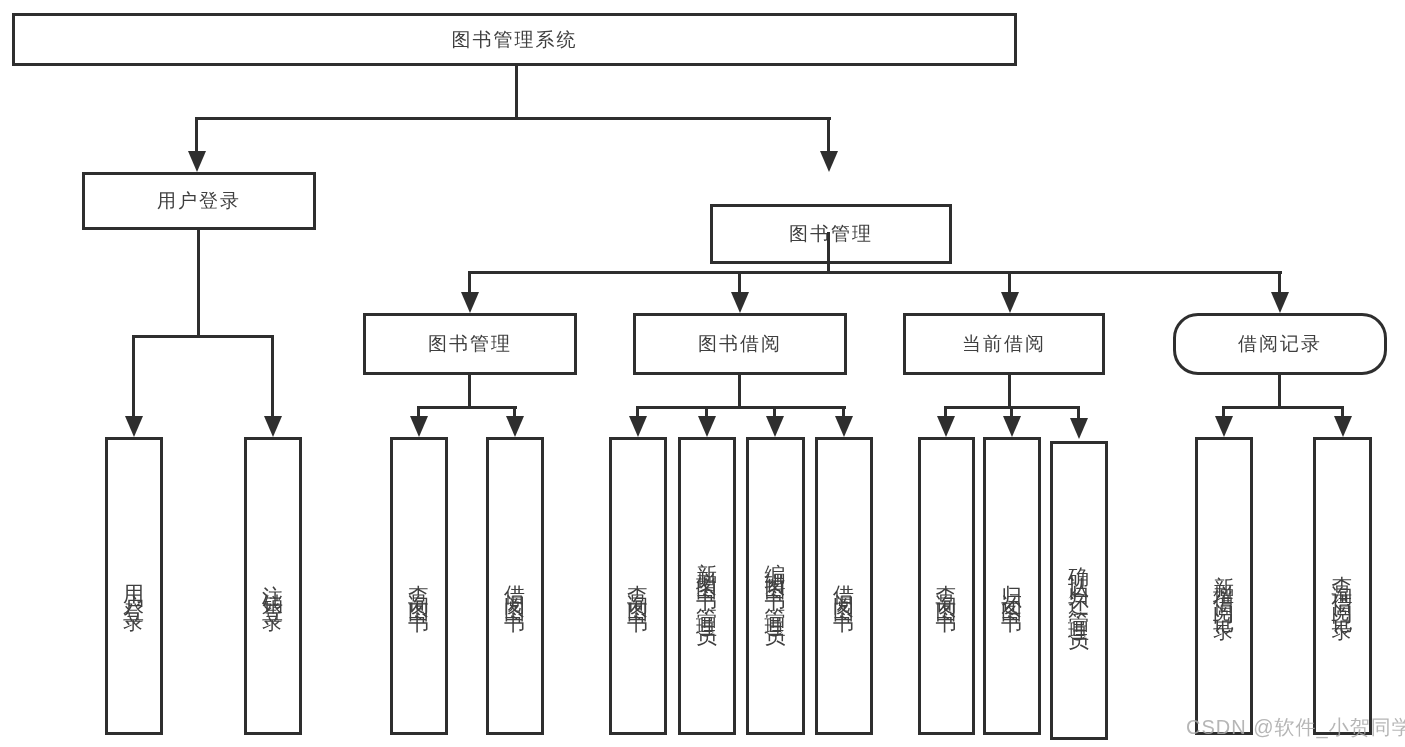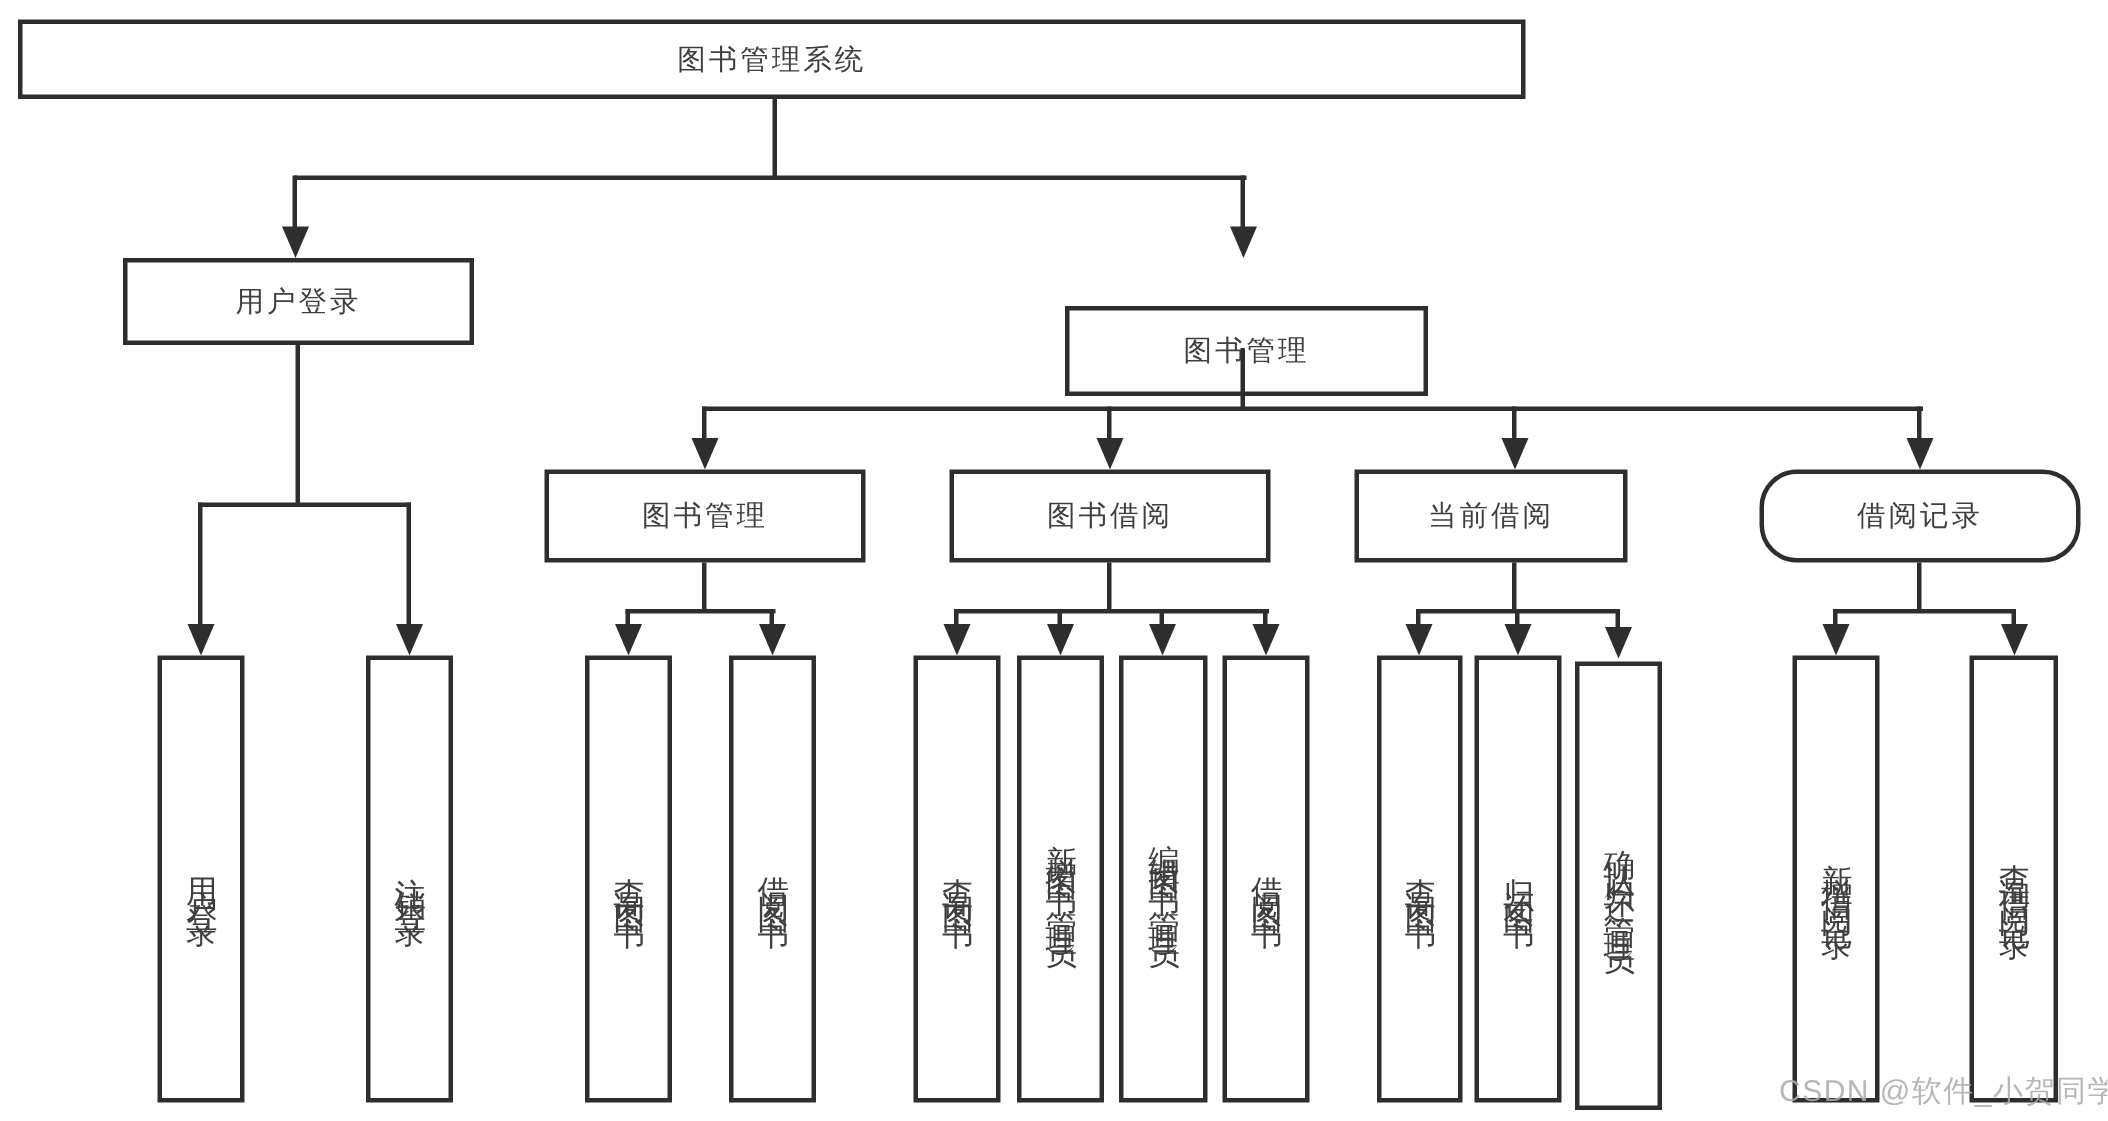--- a/index.html
+++ b/index.html
@@ -92,21 +92,21 @@
   <div class="arrow-down" style="left:461px; top:292px;"></div>
   <div class="vline" style="left:738px; top:271px; height:22px;"></div>
   <div class="arrow-down" style="left:731px; top:292px;"></div>
   <div class="vline" style="left:1008px; top:271px; height:22px;"></div>
   <div class="arrow-down" style="left:1001px; top:292px;"></div>
   <div class="vline" style="left:1278px; top:271px; height:22px;"></div>
   <div class="arrow-down" style="left:1271px; top:292px;"></div>
 
   <div class="node h" style="left:363px; top:313px; width:214px; height:62px;">图书管理</div>
   <div class="node h" style="left:633px; top:313px; width:214px; height:62px;font-family:Liberation Serif, serif;">图书借阅</div>
-  <div class="node h" style="left:903px; top:313px; width:182px; height:62px;">当前借阅</div>
+  <div class="node h" style="left:903px; top:313px; width:202px; height:62px;">当前借阅</div>
   <div class="node h" style="left:1173px; top:313px; width:214px; height:62px;border-radius:25px;">借阅记录</div>
 
   <div class="vline" style="left:468px; top:375px; height:33px;"></div>
   <div class="hline" style="left:417px; top:406px; width:100px;"></div>
   <div class="vline" style="left:417px; top:406px; height:12px;"></div>
   <div class="arrow-down" style="left:410px; top:416px;"></div>
   <div class="vline" style="left:513px; top:406px; height:12px;"></div>
   <div class="arrow-down" style="left:506px; top:416px;"></div>
 
   <div class="vline" style="left:738px; top:375px; height:33px;"></div>

